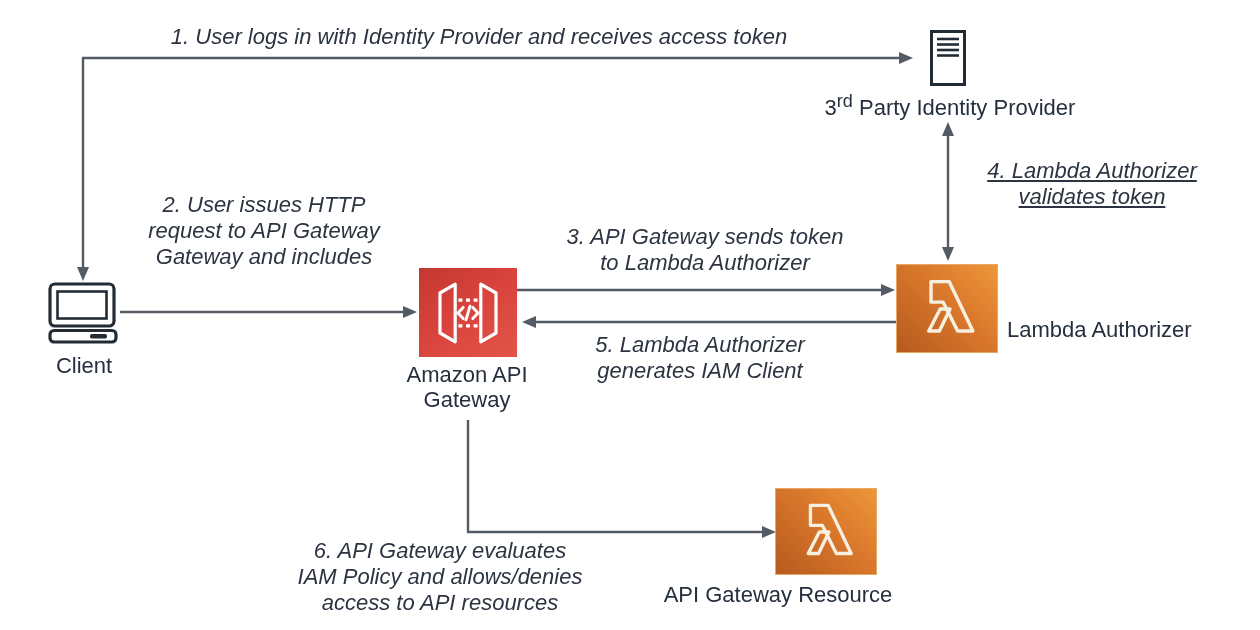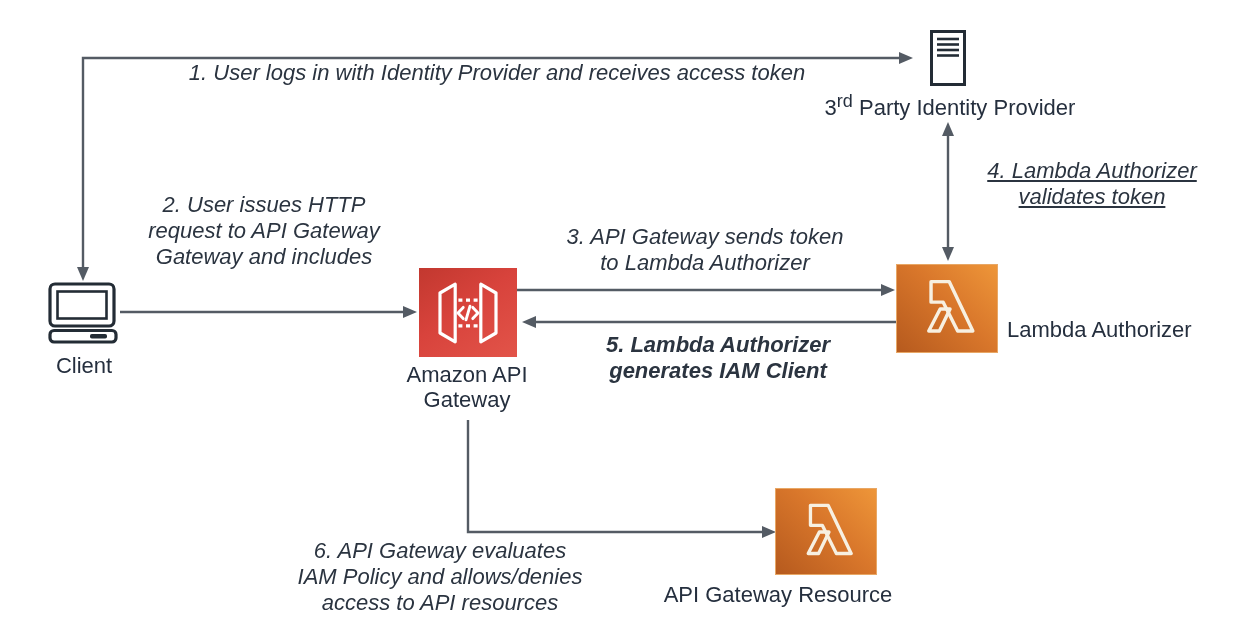--- a/index.html
+++ b/index.html
@@ -127,41 +127,41 @@
       <svg width="84" height="74" viewBox="0 0 100 100">
         <g fill="none" stroke="#F7F0E1" stroke-width="4.5" stroke-linejoin="round">
           <path d="M29 14 H53 L84 79 H64 L45 41 H29 Z"></path>
           <path d="M41 50 H54 L40 79 H26 Z"></path>
         </g>
       </svg>
     </div>
   </div>
   <div class="label center" style="left:778px;top:582px;">API Gateway Resource</div>
 
-  <div class="annotation center" style="left:497px;top:24px;margin-top:36px;">
+  <div class="annotation center" style="left:479px;top:24px;">
     <div>1. User logs in with Identity Provider and receives access token</div>
   </div>
 
   <div class="annotation center" style="left:264px;top:192px;">
     <div>2. User issues HTTP</div>
     <div>request to API Gateway</div>
     <div>Gateway and includes</div>
   </div>
 
   <div class="annotation center" style="left:705px;top:224px;">
     <div>3. API Gateway sends token</div>
     <div>to Lambda Authorizer</div>
   </div>
 
   <div class="annotation center" style="left:1092px;top:158px;text-decoration:underline;">
     <div>4. Lambda Authorizer</div>
     <div>validates token</div>
   </div>
 
-  <div class="annotation center" style="left:718px;top:332px;font-weight:bold;">
+  <div class="annotation center" style="left:700px;top:332px;">
     <div>5. Lambda Authorizer</div>
     <div>generates IAM Client</div>
   </div>
 
   <div class="annotation center" style="left:440px;top:538px;">
     <div>6. API Gateway evaluates</div>
     <div>IAM Policy and allows/denies</div>
     <div>access to API resources</div>
   </div>
 

